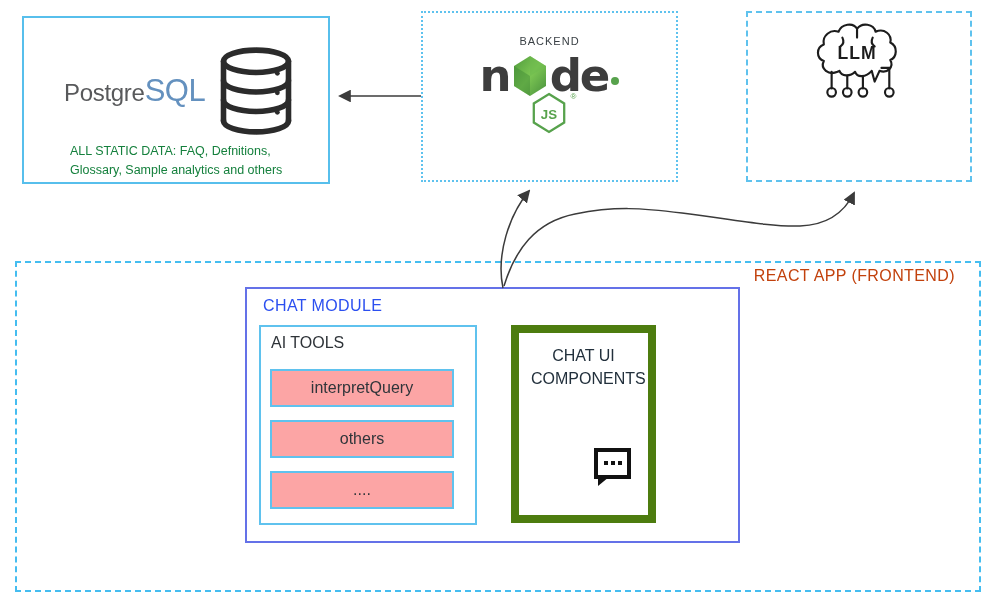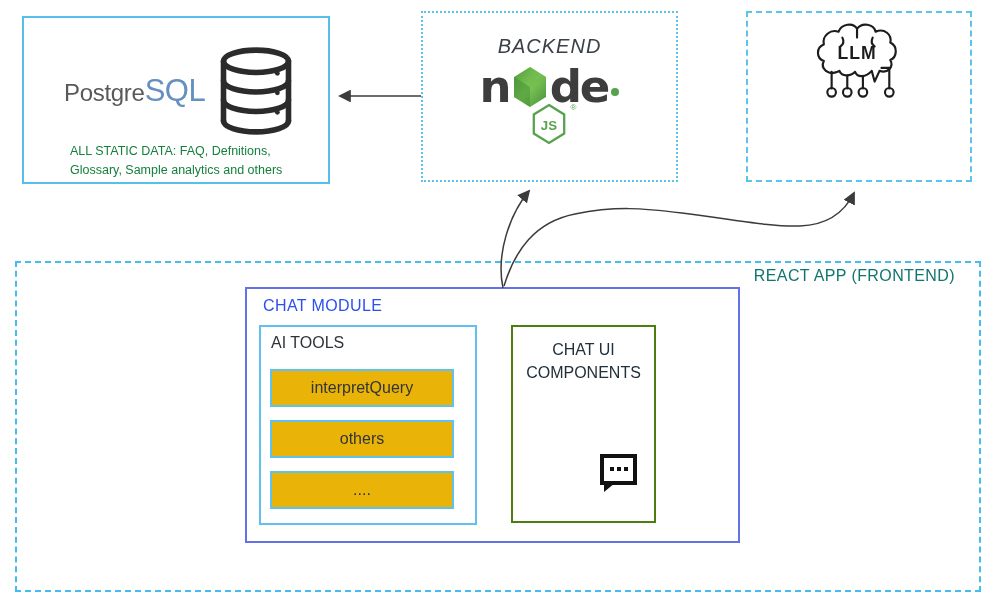--- a/index.html
+++ b/index.html
@@ -14,49 +14,49 @@
   .postgres { left:22px; top:16px; width:308px; height:168px; border:2px solid #57bfec; }
   .pg-row { display:flex; align-items:center; margin:28px 0 0 40px; gap:12px; }
   .pg-logo { display:flex; align-items:baseline; white-space:nowrap; }
   .pg-gray { font-size:24px; color:#58595b; letter-spacing:-0.3px; }
   .pg-blue { font-size:31px; color:#6491bf; letter-spacing:-0.5px; }
   .db-icon { width:78px; height:90px; flex:0 0 auto; }
   .pg-note { margin:6px 18px 0 46px; font-size:12.5px; line-height:1.55; color:#15803d; }
 
   
   .backend { left:421px; top:11px; width:257px; height:171px; border:2px dotted #5fc2ee; text-align:center; }
-  .node-title { margin-top:22px; font-size:20px; letter-spacing:1px; color:#3a4045;font-style:italic; }
+  .node-title { margin-top:22px; font-size:11px; letter-spacing:1px; color:#3a4045; }
   .node-logo { display:inline-flex; flex-direction:column; align-items:center; margin-top:6px; }
   .node-word { display:flex; align-items:center; }
   .node-letter { font-size:45px; font-weight:700; color:#3d3d3d; letter-spacing:-2px; line-height:1; font-family:"DejaVu Sans", sans-serif; }
   .node-hex { width:36px; height:42px; margin:0 2px; }
   .node-dot { width:8px; height:8px; border-radius:50%; background:#57a24c; margin-left:3px; margin-top:10px; }
   .node-js-wrap { position:relative; margin-top:-6px; }
   .node-js-hex { width:38px; height:42px; }
   .node-reg { position:absolute; right:-8px; top:0; font-size:8px; color:#57a24c; }
 
   
   .gateway { left:746px; top:11px; width:226px; height:171px; border:2px dashed #5fc2ee; text-align:center; }
   .gw-title { margin-top:31px; font-size:16px; letter-spacing:1px; color:#3a4045; }
   .llm-icon { width:100px; height:86px; margin-top:8px; }
 
   
   .react { left:15px; top:261px; width:966px; height:331px; border:2px dashed #45bdf0; background:transparent; }
-  .react-label { position:absolute; right:24px; top:4px; font-size:16px; letter-spacing:0.4px; color:#0f766e; }
+  .react-label { position:absolute; right:24px; top:4px; font-size:16px; letter-spacing:0.4px; color:#c2410c; }
 
   .chat-module { left:245px; top:287px; width:495px; height:256px; border:2px solid #6471e8; }
   .cm-title { position:absolute; left:16px; top:8px; font-size:16px; letter-spacing:0.4px; color:#2b4ff0; }
 
   .ai-tools { left:259px; top:325px; width:218px; height:200px; border:2px solid #5fc2ee;text-decoration:underline; }
   .at-title { position:absolute; left:10px; top:7px; font-size:16px; color:#2e3338; }
-  .tool { position:absolute; left:9px; width:184px; height:38px; border:2px solid #5fc2ee; background:#eab308;
+  .tool { position:absolute; left:9px; width:184px; height:38px; border:2px solid #5fc2ee; background:#fca5a5;
           display:flex; align-items:center; justify-content:center; font-size:16px; color:#30353a; }
   .tool-1 { top:42px; } .tool-2 { top:93px; } .tool-3 { top:144px; }
 
-  .chat-ui { left:511px; top:325px; width:145px; height:198px; border:2px solid #4d7c0f; }
+  .chat-ui { left:511px; top:325px; width:145px; height:198px; border:8px solid #4d7c0f; }
   .cu-title { padding:11px 12px 0; text-align:center; font-size:16px; line-height:1.45; color:#22303c; }
   .chat-icon { position:absolute; right:16px; bottom:28px; width:40px; height:40px; }
 
   
   .arrows { position:absolute; left:0; top:0; width:997px; height:613px; pointer-events:none; }
 </style>
 </head>
 <body>
 
 <div id="canvas">

